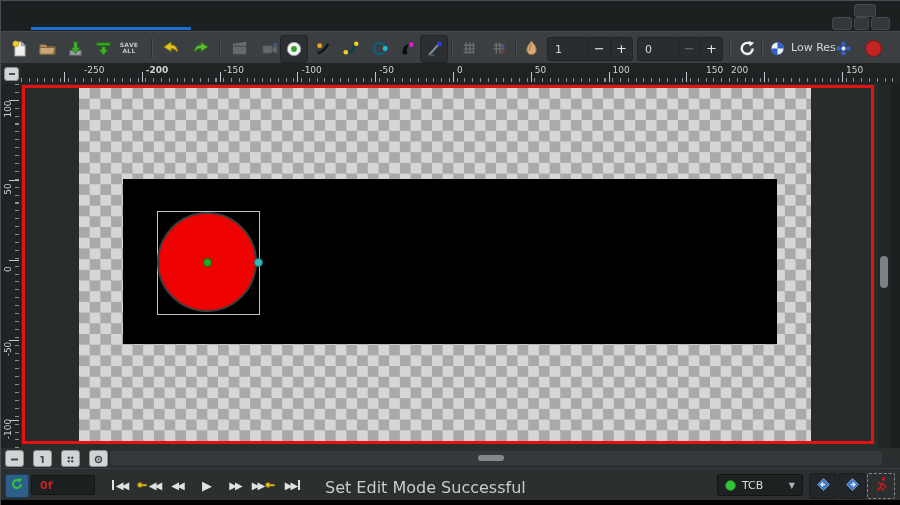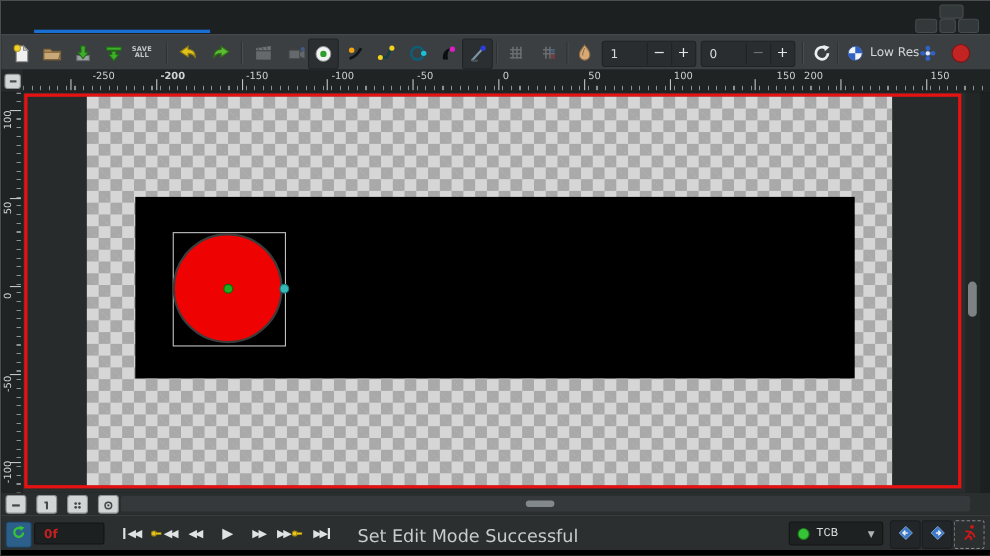--- a/index.html
+++ b/index.html
@@ -70,21 +70,21 @@
   .timefield{position:absolute;left:30px;top:6px;width:64px;height:20px;background:#1d2021;border:1px solid #121415;
     border-radius:2px;color:#c42222;font-size:11px;font-weight:bold;line-height:20px;padding-left:8px;box-sizing:border-box;}
   .tpbtn{position:absolute;top:5px;width:28px;height:22px;display:flex;align-items:center;justify-content:center;
     color:#e0e3e4;font-size:10px;letter-spacing:-2px;gap:1px;}
   .tpbtn .tbar{display:inline-block;width:2px;height:10px;background:#e0e3e4;margin:0 1px;}
   .tpbtn svg{margin:0 1px;}
   .status{position:absolute;left:324px;top:9px;color:#c9cccd;font-size:16px;}
   .interp{position:absolute;left:716px;top:5px;width:86px;height:22px;background:#1e2122;border:1px solid #121416;
     border-radius:3px;display:flex;align-items:center;gap:6px;padding:0 7px;box-sizing:border-box;}
   .interp .dot{width:9px;height:9px;border-radius:50%;background:#35c435;border:1px solid #1c7a1c;}
-  .interp .sel{color:#d9dcdd;font-size:11px;flex:1;font-family:Liberation Mono, monospace;}
+  .interp .sel{color:#d9dcdd;font-size:11px;flex:1;}
   .interp .arr{color:#aeb3b5;font-size:8px;}
   .kflock{position:absolute;top:4px;width:26px;height:24px;background:#232628;border:1px solid #1b1e20;border-radius:3px;
     display:flex;align-items:center;justify-content:center;}
   .runman{position:absolute;left:866px;top:4px;width:26px;height:24px;border:1px dashed #85888a;border-radius:2px;
     display:flex;align-items:center;justify-content:center;}
   .bottomstrip{position:absolute;left:0;top:499px;width:900px;height:6px;background:#000;}
 </style>
 </head>
 <body>
 

